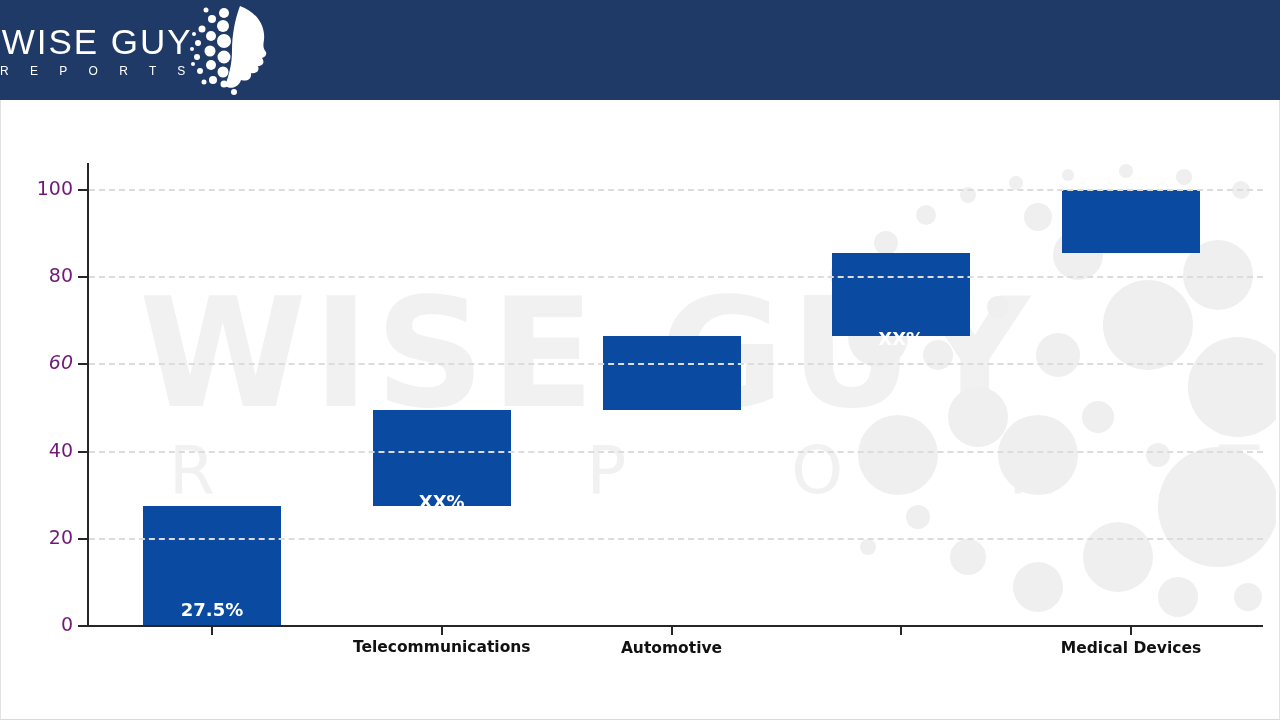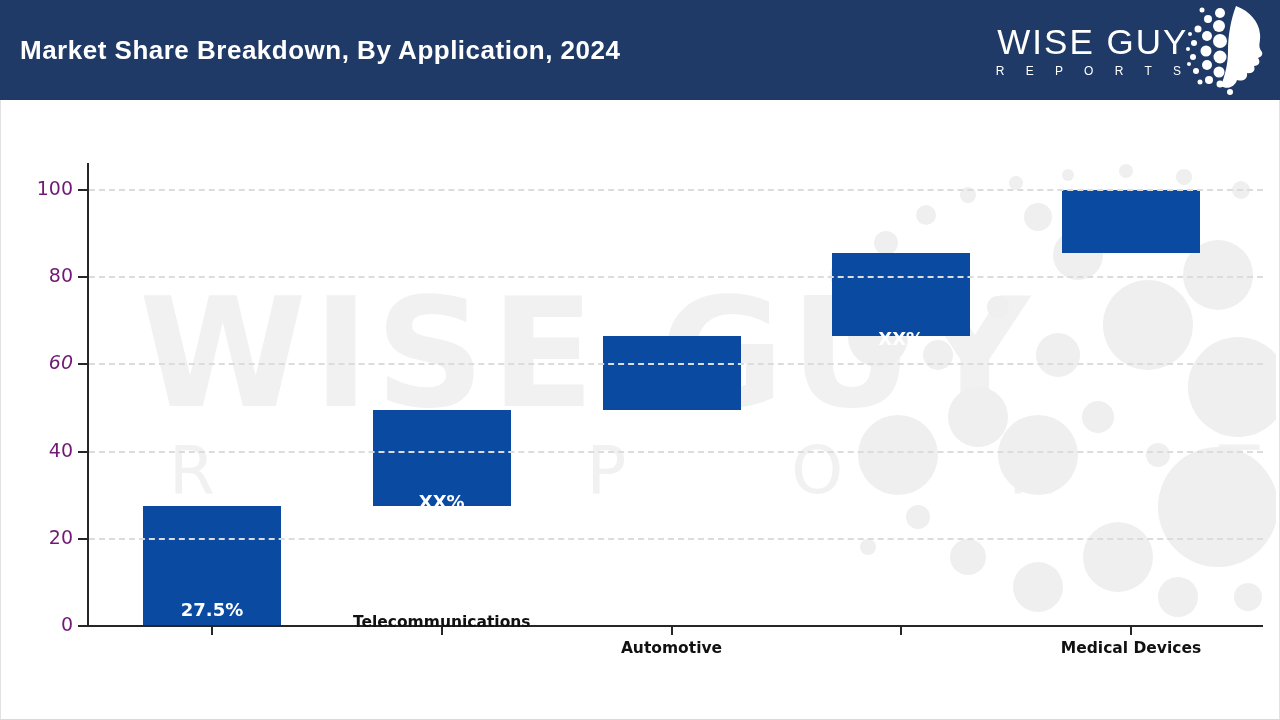--- a/index.html
+++ b/index.html
@@ -46,21 +46,20 @@
   .bar { position:absolute; background:#0b4aa1; z-index:1; }
   .bar-label { position:absolute; color:#ffffff; font-size:18px; font-weight:bold;
                text-align:center; z-index:3;margin-top:46px; }
 </style>
 </head>
 <body>
 
 <div class="page">
 
   <header class="header">
-    <h1 class="title">Market Share Breakdown, By Application, 2024</h1>
     <div class="logo">
       <div class="logo-text">
         <div class="logo-main">WISE GUY</div>
         <div class="logo-sub">R E P O R T S</div>
       </div>
       <svg class="logo-face" viewBox="0 0 92 94">
         <g fill="#ffffff">
           <path d="M60 3 C74 8 83 19 84 31 C85 39 81 43 86 49 C87 52 85 54 82 55 C85 59 83 63 78 63 C80 68 76 71 71 70 C72 76 67 79 61 77 C59 84 51 87 45 83 C49 72 52 61 52 48 C52 32 55 16 60 3 Z"></path>
           <circle cx="44" cy="10" r="5"></circle>
             <circle cx="32" cy="16" r="4"></circle>
@@ -150,21 +149,21 @@
         <div class="ytick-label" style="left: 12px; top: 164.2px;">80</div>
         <div class="gridline" style="left: 88px; top: 89px; width: 1174px;"></div>
         <div class="ytick-mark" style="left: 77px; top: 89px;"></div>
         <div class="ytick-label" style="left: 12px; top: 77px;">100</div>
         <div class="bar" style="left: 142px; top: 406.1px; width: 138px; height: 119.9px;"></div>
         <div class="bar-label" style="left: 142px; top: 453.05px; width: 138px;">27.5%</div>
         <div class="xtick-mark" style="left: 210px; top: 527px;"></div>
         <div class="bar" style="left: 371.75px; top: 310.18px; width: 138px; height: 95.92px;"></div>
         <div class="bar-label" style="left: 371.75px; top: 345.14px; width: 138px;">XX%</div>
         <div class="xtick-mark" style="left: 439.75px; top: 527px;"></div>
-        <div class="xtick-label" style="left: 325.75px; top: 512px;">Telecommunications</div>
+        <div class="xtick-label" style="left: 325.75px; top: 537px;">Telecommunications</div>
         <div class="bar" style="left: 601.5px; top: 236.06px; width: 138px; height: 74.12px;"></div>
         <div class="bar-label" style="left: 601.5px; top: 260.12px; width: 138px;">XX%</div>
         <div class="xtick-mark" style="left: 669.5px; top: 527px;"></div>
         <div class="xtick-label" style="left: 555.5px; top: 538px;">Automotive</div>
         <div class="bar" style="left: 831.25px; top: 153.22px; width: 138px; height: 82.84px;"></div>
         <div class="bar-label" style="left: 831.25px; top: 181.64px; width: 138px;">XX%</div>
         <div class="xtick-mark" style="left: 899.25px; top: 527px;"></div>
         <div class="bar" style="left: 1061px; top: 90px; width: 138px; height: 63.22px;"></div>
         <div class="bar-label" style="left: 1061px; top: 108.61px; width: 138px;">XX%</div>
         <div class="xtick-mark" style="left: 1129px; top: 527px;"></div>

